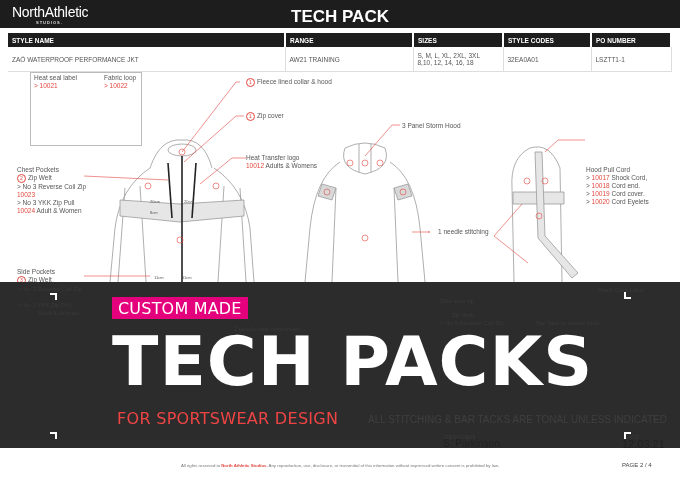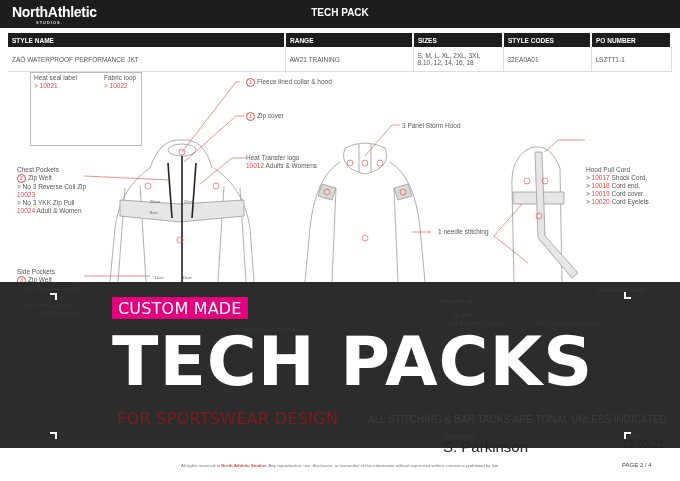--- a/index.html
+++ b/index.html
@@ -1,36 +1,36 @@
 <!DOCTYPE html>
 <html><head>
 <meta charset="utf-8">
 <style>
   html, body { margin:0; padding:0; }
   body { width:680px; height:481px; background:#ffffff; position:relative; overflow:hidden; font-family:"Liberation Sans", sans-serif; }
   .topbar { position:absolute; left:0; top:0; width:680px; height:28px; background:#1d1d1d; }
-  .brand { position:absolute; left:12px; top:4px; color:#fff; font-weight:bold; font-size:14px; letter-spacing:-0.3px; }
+  .brand { position:absolute; left:12px; top:4px; color:#fff; font-weight:normal; font-size:14px; letter-spacing:-0.3px; }
   .brand-sub { position:absolute; left:36px; top:20px; color:#ddd; font-size:4px; letter-spacing:1px; font-weight:bold; }
-  .title { position:absolute; left:0; width:680px; top:7px; text-align:center; color:#fff; font-weight:bold; font-size:10px; }
+  .title { position:absolute; left:0; width:680px; top:7px; text-align:center; color:#fff; font-weight:bold; font-size:17px; }
   table.spec { position:absolute; left:8px; top:33px; width:664px; border-collapse:collapse; font-size:6.5px; }
   table.spec th { background:#1d1d1d; color:#fff; text-align:left; padding:3px 4px; font-weight:bold; height:8px; border-right:2px solid #fff; }
   table.spec td { color:#555; padding:2px 4px; height:20px; border-right:1px solid #ddd; border-bottom:1px solid #ddd; line-height:7px; }
   .canvas { position:absolute; left:0; top:68px; width:680px; height:390px; }
   .lbl { position:absolute; font-size:6.5px; color:#555; line-height:8px; white-space:nowrap; }
   .red { color:#e2473f; }
   .circ { display:inline-block; width:7px; height:7px; border:1px solid #e2473f; border-radius:50%; color:#e2473f; font-size:5px; text-align:center; line-height:7px; margin-right:2px; vertical-align:middle; }
   .inset { position:absolute; left:30px; top:4px; width:110px; height:72px; border:1px solid #bbb; background:#fff; }
   .overlay { position:absolute; left:0; top:282px; width:680px; height:166px; background:rgba(37,37,37,0.97); }
   .ghost { position:absolute; color:#3a3a3a; font-size:6px; white-space:nowrap; }
   .badge { position:absolute; left:112px; top:297px; background:#e4007c; color:#fff; font-size:16px; padding:2px 6px 1px 6px; font-family:"DejaVu Sans", sans-serif; letter-spacing:0.2px; }
   .big { position:absolute; left:112px; top:324px; color:#fff; font-size:68px; font-weight:bold; font-family:"DejaVu Sans", sans-serif; letter-spacing:1px; line-height:76px;text-align:right; }
-  .sub { position:absolute; left:117px; top:409px; color:#7f1d1d; font-size:16px; font-family:"DejaVu Sans", sans-serif; letter-spacing:0.3px; }
+  .sub { position:absolute; left:117px; top:409px; color:#ef4444; font-size:16px; font-family:"DejaVu Sans", sans-serif; letter-spacing:0.3px; }
   .corner { position:absolute; width:6px; height:6px; border-color:#fff; border-style:solid; border-width:0; }
   .stitch-note { position:absolute; left:368px; top:414px; color:#3f3f3f; font-size:10px; white-space:nowrap; }
-  .designer { position:absolute; left:443px; top:438px; font-size:15px; color:#222; }
+  .designer { position:absolute; left:443px; top:438px; font-size:10px; color:#222; }
   .date { position:absolute; left:622px; top:438px; font-size:11px; color:#222; }
   .legal { position:absolute; left:0; width:680px; top:463px; text-align:center; font-size:4.3px; color:#777; }
   .page { position:absolute; left:622px; top:462px; font-size:6px; color:#444; }
 </style>
 </head>
 <body>
 
 <div class="topbar">
   <div class="brand">NorthAthletic</div>
   <div class="brand-sub">STUDIOS.</div>

